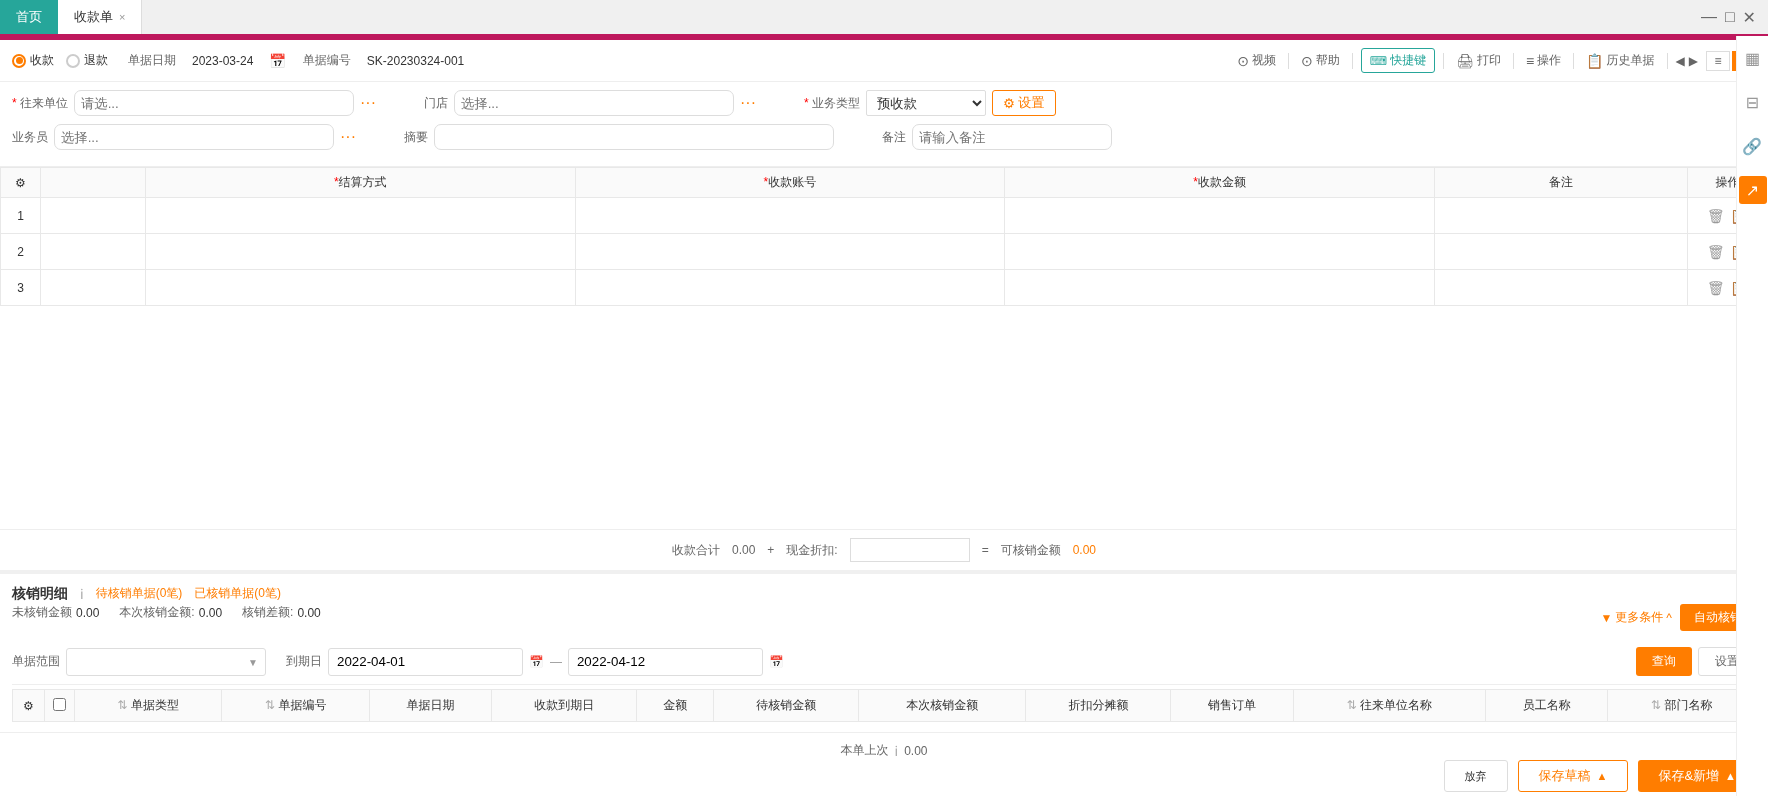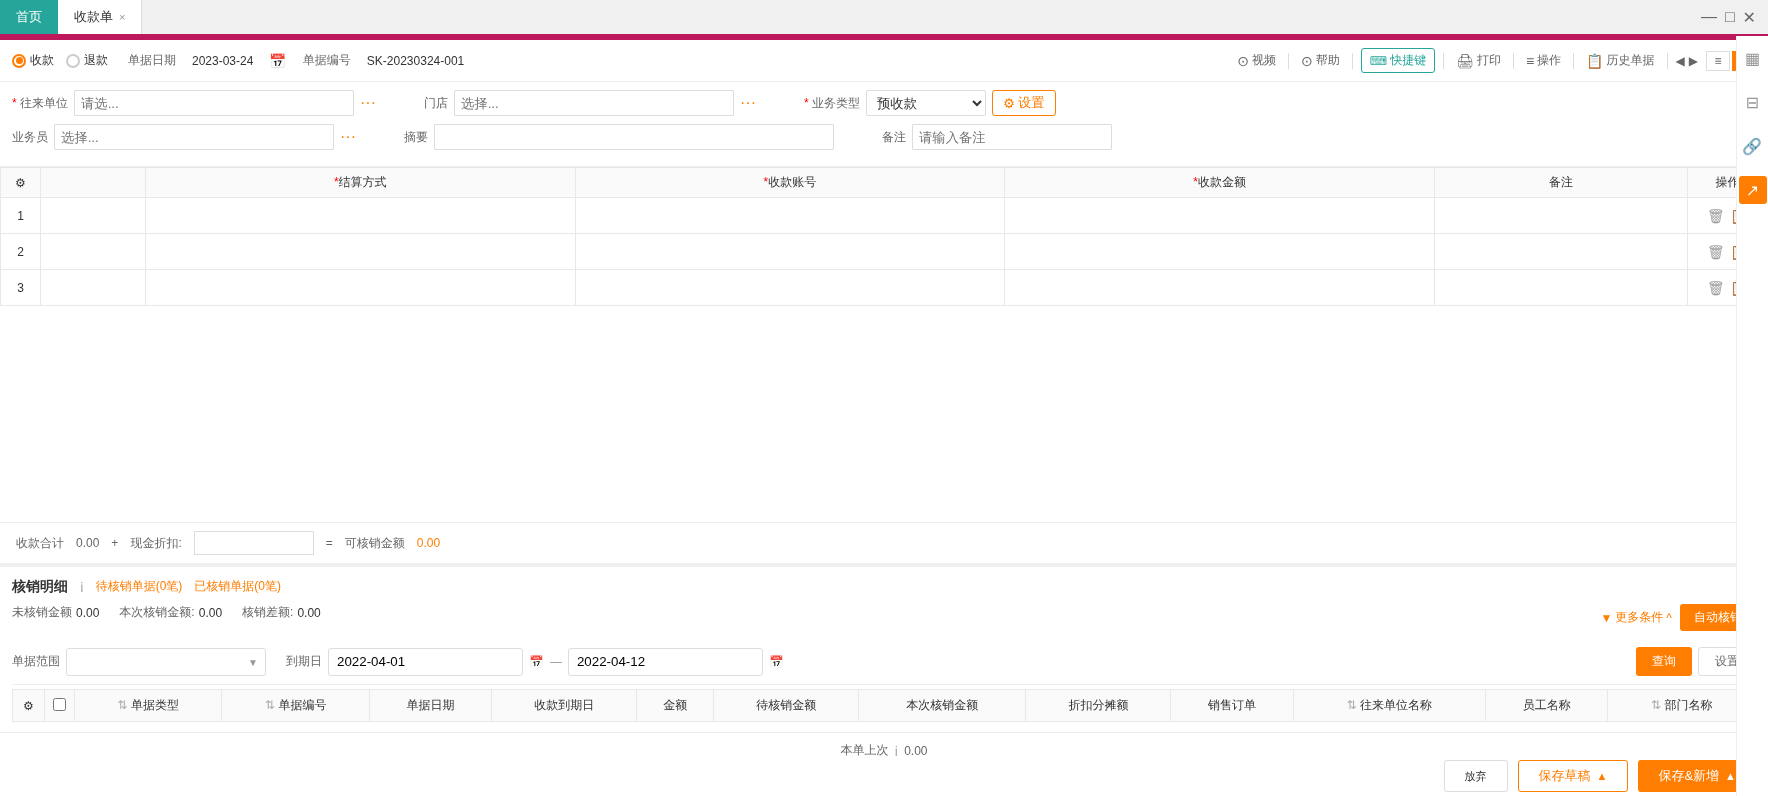--- a/index.html
+++ b/index.html
@@ -45,42 +45,42 @@
     .nav-arr { cursor: pointer; color: #666; }
     .view-btns { display: flex; gap: 2px; }
     .view-btn { width: 24px; height: 20px; display: flex; align-items: center; justify-content: center; cursor: pointer; border: 1px solid #ddd; font-size: 12px; }
     .view-btn.active { background: #ff7d00; color: #fff; border-color: #ff7d00; }
 
     
     .form-area { padding: 8px 12px; border-bottom: 1px solid #eee; background: #fff; }
     .form-row { display: flex; align-items: center; gap: 8px; margin-bottom: 8px; }
     .form-field { display: flex; align-items: center; gap: 6px; }
     .field-label { color: #666; white-space: nowrap; }
-    .field-input { border: 1px solid #ddd; border-radius: 1px; padding: 3px 6px; color: #999; background: #fff; min-width: 180px; height: 26px; }
+    .field-input { border: 1px solid #ddd; border-radius: 7px; padding: 3px 6px; color: #999; background: #fff; min-width: 180px; height: 26px; }
     .field-input-wide { min-width: 280px; }
     .field-dots { color: #ff7d00; cursor: pointer; font-size: 16px; line-height: 1; }
     .field-select { border: 1px solid #ddd; border-radius: 2px; padding: 3px 24px 3px 6px; color: #333; background: #fff; height: 26px; min-width: 120px; cursor: pointer; }
     .setting-btn { border: 1px solid #ff7d00; color: #ff7d00; background: #fff; padding: 3px 10px; border-radius: 3px; cursor: pointer; display: flex; align-items: center; gap: 3px; }
 
     
     .table-wrap { flex: 1; overflow: auto; position: relative; }
     .data-table { width: 100%; border-collapse: collapse; }
     .data-table th { background: #fafafa; border: 1px solid #e8e8e8; padding: 6px 8px; text-align: center; color: #333; font-weight: normal; font-size: 12px; white-space: nowrap; }
     .data-table td { border: 1px solid #e8e8e8; padding: 6px 8px; text-align: center; height: 36px; }
     .row-actions { display: flex; gap: 6px; justify-content: center; }
     .row-action-btn { cursor: pointer; color: #999; font-size: 14px; }
 
     
-    .summary-row { display: flex; align-items: center; justify-content: flex-start; padding: 8px 16px; border-top: 1px solid #eee; background: #fff; gap: 12px; font-size: 12px; color: #666; }
+    .summary-row { display: flex; align-items: center; justify-content: center; padding: 8px 16px; border-top: 1px solid #eee; background: #fff; gap: 12px; font-size: 12px; color: #666; }
     .summary-highlight { color: #ff7d00; font-weight: 500; }
     .summary-input { border: 1px solid #ddd; width: 120px; height: 24px; padding: 2px 6px; }
 
     
     .writeoff-section { border-top: 4px solid #f0f0f0; padding: 10px 12px; background: #fff; }
-    .writeoff-header { display: flex; align-items: center; gap: 12px; margin-bottom: 8px; }
+    .writeoff-header { display: flex; align-items: center; gap: 12px; margin-bottom: 1px; }
     .section-title { font-size: 14px; font-weight: 600; color: #333; }
     .info-icon { color: #aaa; cursor: pointer; font-size: 14px; }
     .tab-link { color: #ff7d00; cursor: pointer; font-size: 12px; }
     .tab-link .count { color: #ff7d00; }
 
     
     .writeoff-stats { display: flex; align-items: center; gap: 20px; margin-bottom: 10px; font-size: 12px; }
     .stat-item { display: flex; align-items: center; gap: 4px; }
     .stat-label { color: #666; }
     .stat-value { color: #333; }

